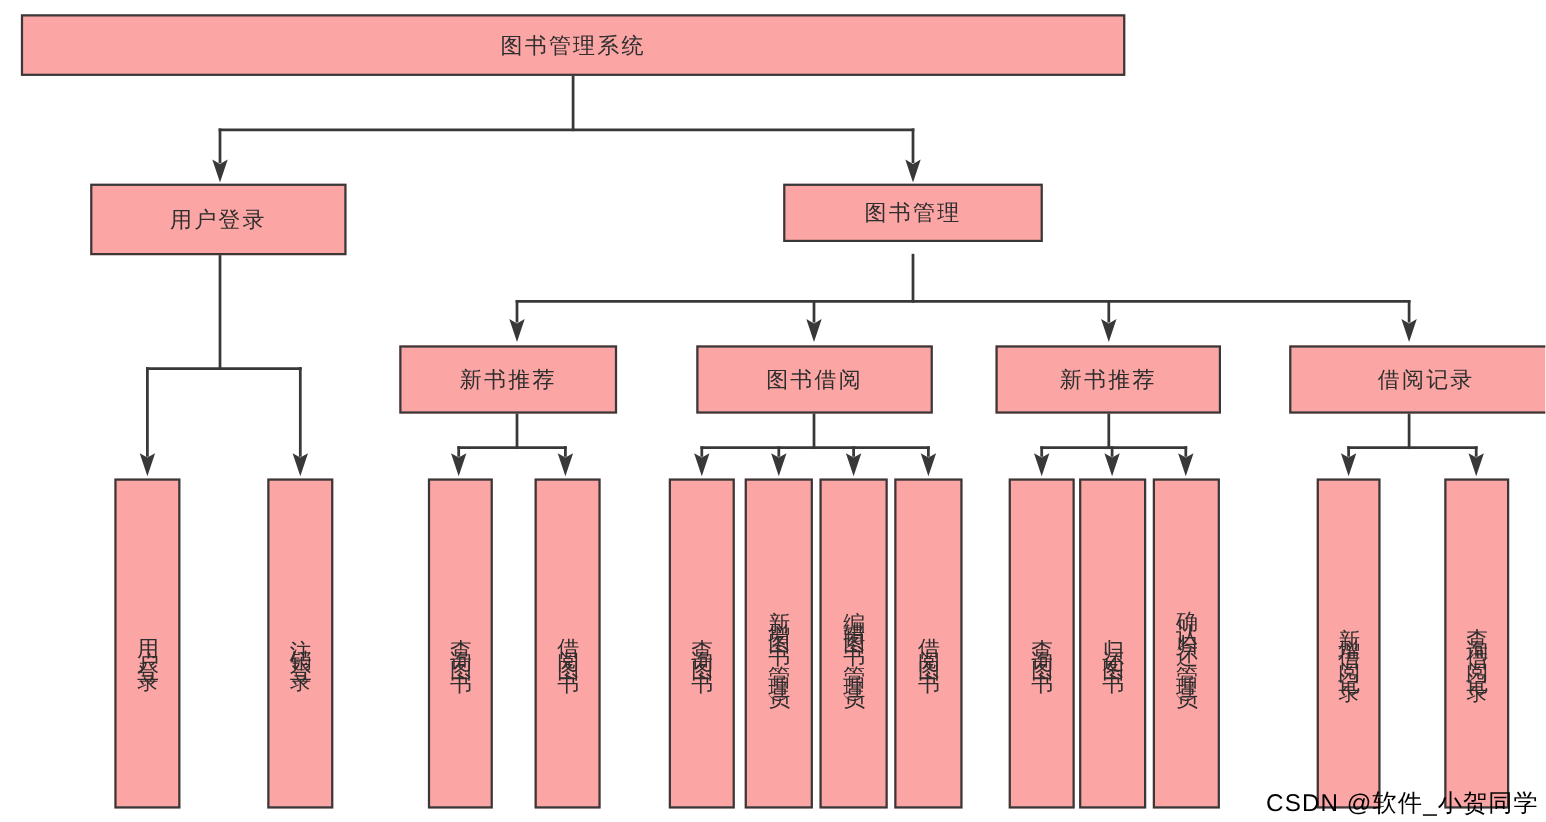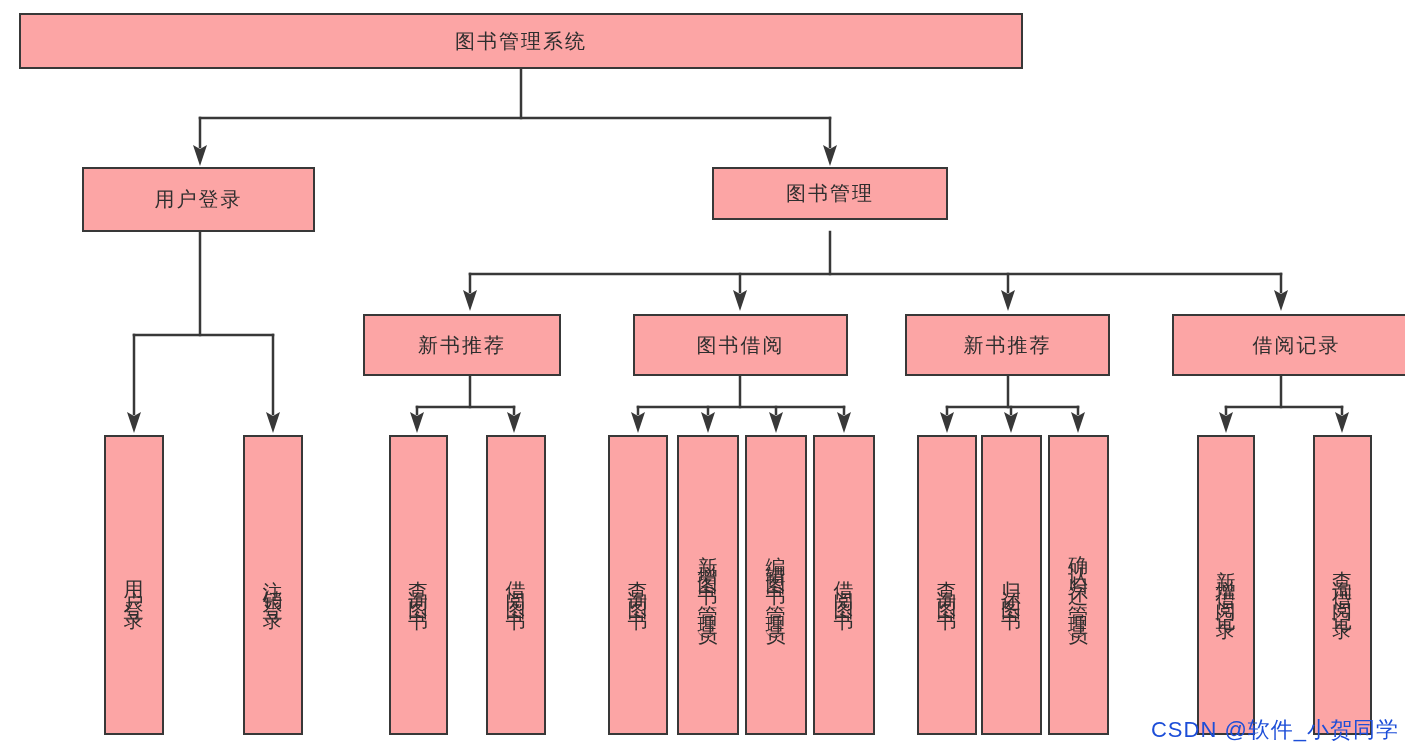--- a/index.html
+++ b/index.html
@@ -33,21 +33,21 @@
     font-size:20px;
     letter-spacing:10px;
     line-height:1;
   }
   .watermark{
     position:absolute;
     top:715px;
     right:6px;
     font-size:22px;
     letter-spacing:1px;
-    color:#1d4ed8;
+    color:#000000;
     white-space:nowrap;
     margin-left:32px;
   }
 </style>
 </head>
 <body>
 
 <div class="canvas">
 
   <svg class="connectors" viewBox="0 0 1405 747" xmlns="http://www.w3.org/2000/svg">

